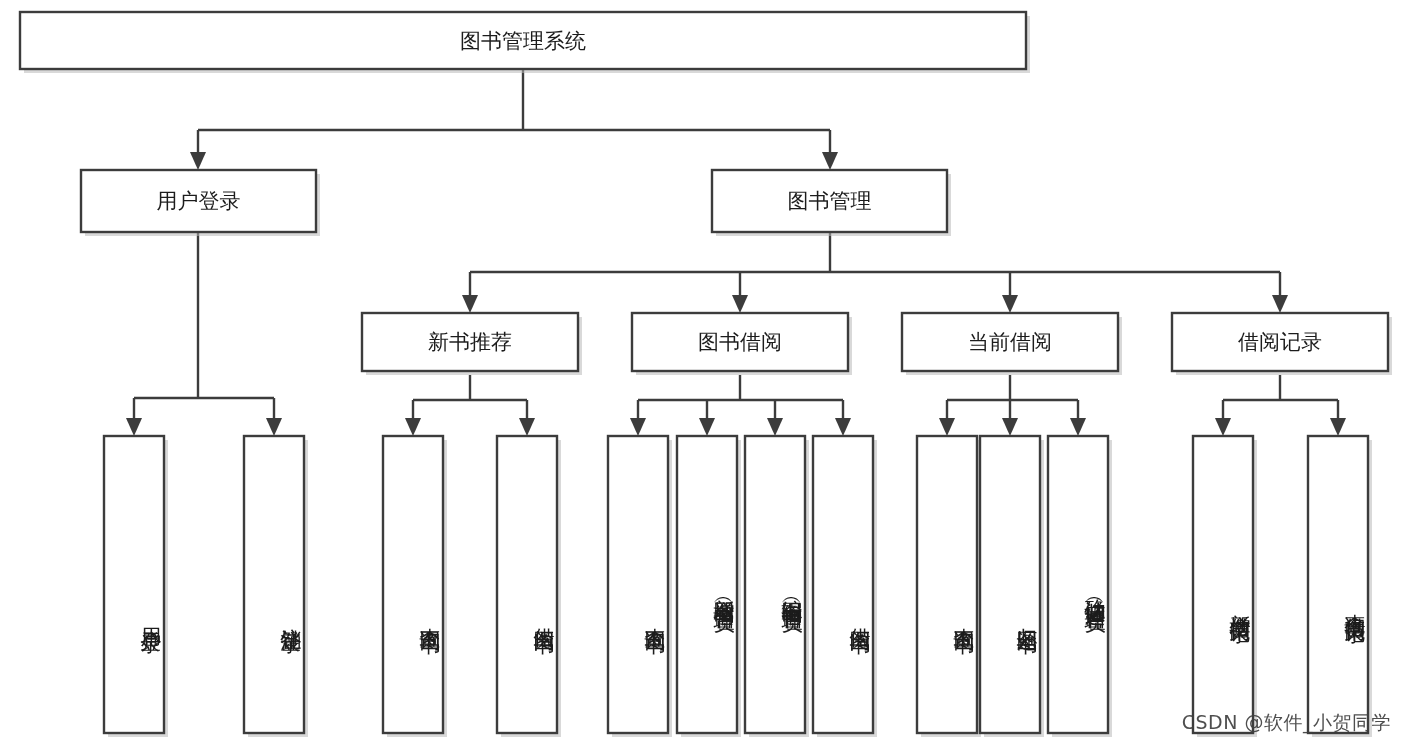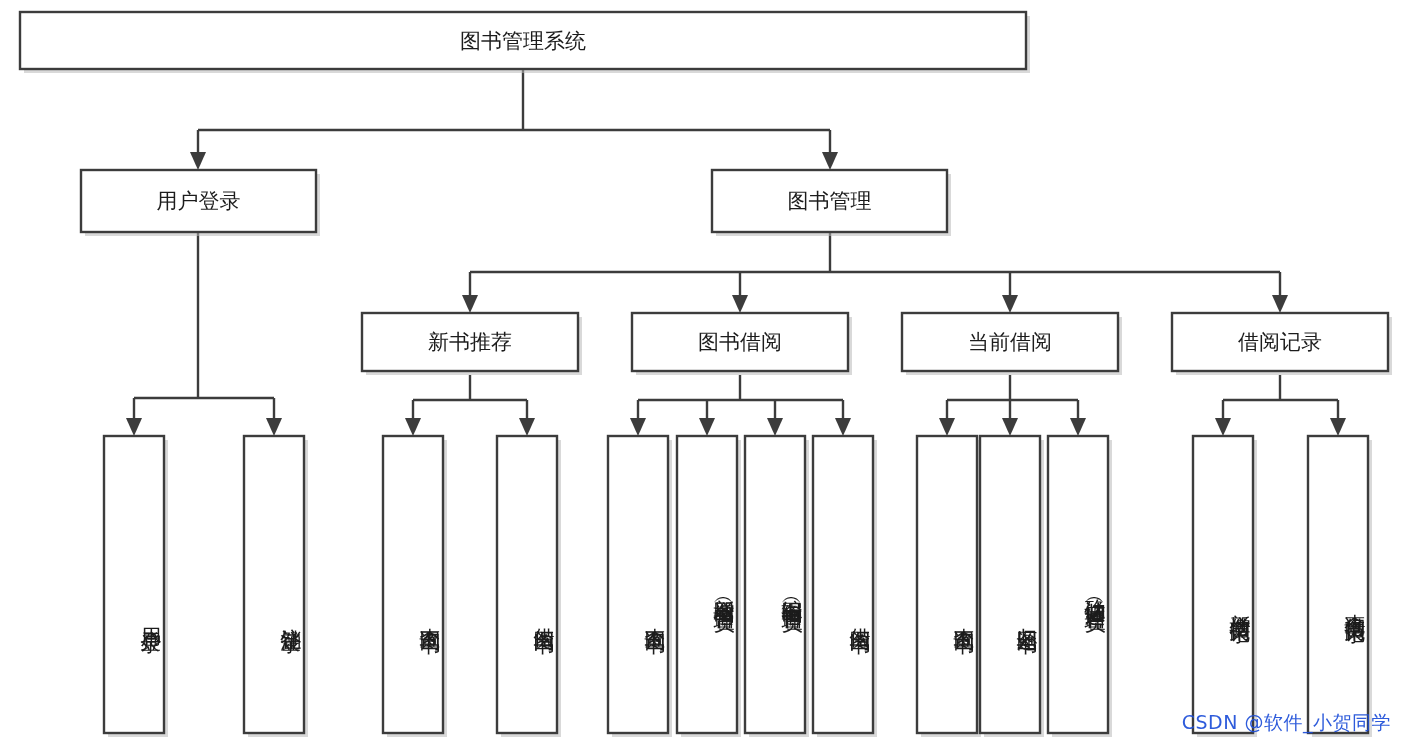--- a/index.html
+++ b/index.html
@@ -67,21 +67,21 @@
     color: #1c1c1c;
     white-space: nowrap;
     pointer-events: none;
   }
   .watermark {
     position: absolute;
     right: 14px;
     bottom: 6px;
     font-family: "DejaVu Sans", "Liberation Sans", sans-serif;
     font-size: 19px;
-    color: #1d4ed8;
+    color: #404040;
     opacity: 0.92;
     letter-spacing: 0.5px;
     user-select: none;
     margin-left: 20px;
   }
 </style>
 </head>
 <body>
 
 <div id="diagram-root">

